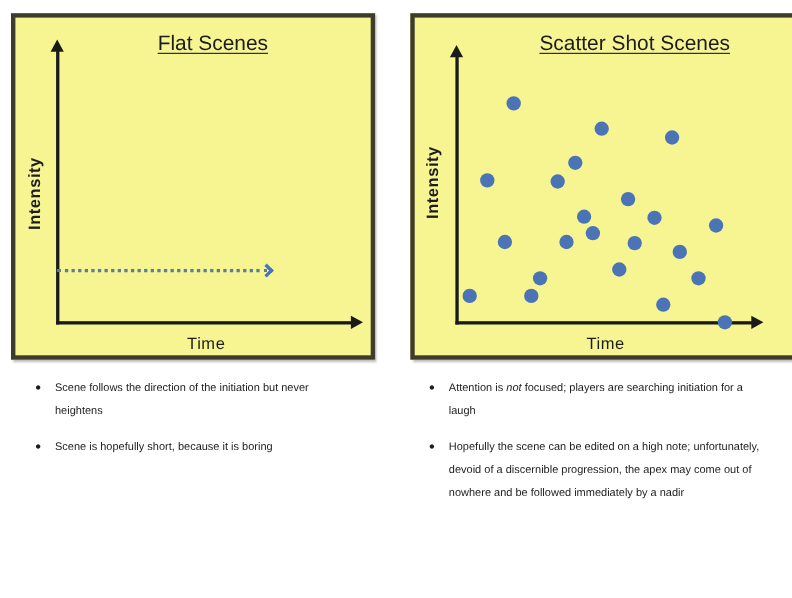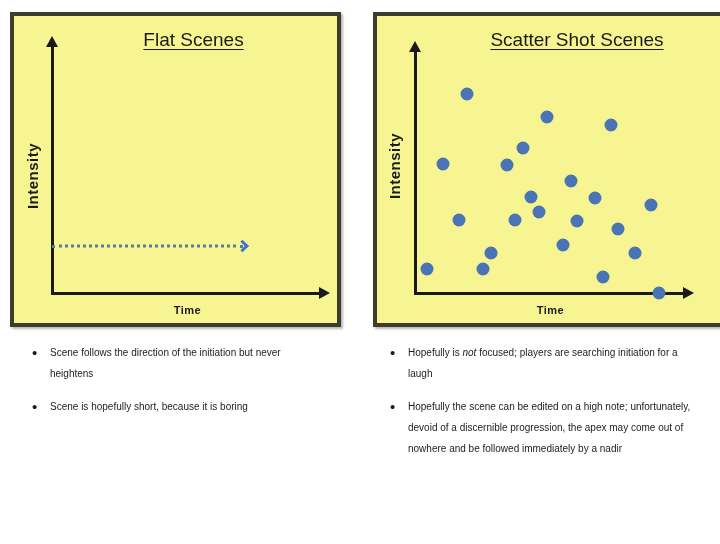--- a/index.html
+++ b/index.html
@@ -66,21 +66,21 @@
     position: absolute;
     font-weight: bold; font-size: 15px;
     transform: translate(-50%,-50%) rotate(-90deg);
     white-space: nowrap;
     letter-spacing: 0.5px;
   }
   .xlabel {
     position: absolute;
     top: 288px; left: 38px; width: 271px;
     text-align: center;
-    font-weight: bold; font-size: 11px;
+    font-weight: normal; font-size: 15px;
     letter-spacing: 0.5px;
   }
   .plot-area { position: absolute; }
   .plot-left  { left: 38px; top: 29px; width: 271px; height: 250px; }
   .plot-right { left: 38px; top: 34px; width: 268px; height: 245px; }
 
   .flat-line {
     position: absolute; left: 2px;
     display: flex; align-items: center;
     transform: translateY(50%);
@@ -185,17 +185,17 @@
         <div class="dot" style="left: 91%; bottom: 0.8%;"></div>
       </div>
   </div>
 
   <ul class="notes notes-left">
     <li><span>Scene follows the direction of the initiation but never heightens</span></li>
     <li><span>Scene is hopefully short, because it is boring</span></li>
   </ul>
 
   <ul class="notes notes-right">
-    <li><span>Hopefully is </span><span class="italic">not</span><span> focused; players are searching initiation for a laugh</span></li>
+    <li><span>Attention is </span><span class="italic">not</span><span> focused; players are searching initiation for a laugh</span></li>
     <li><span>Hopefully the scene can be edited on a high note; unfortunately, devoid of a discernible progression, the apex may come out of nowhere and be followed immediately by a nadir</span></li>
   </ul>
 
 </div>
 
 </body></html>

